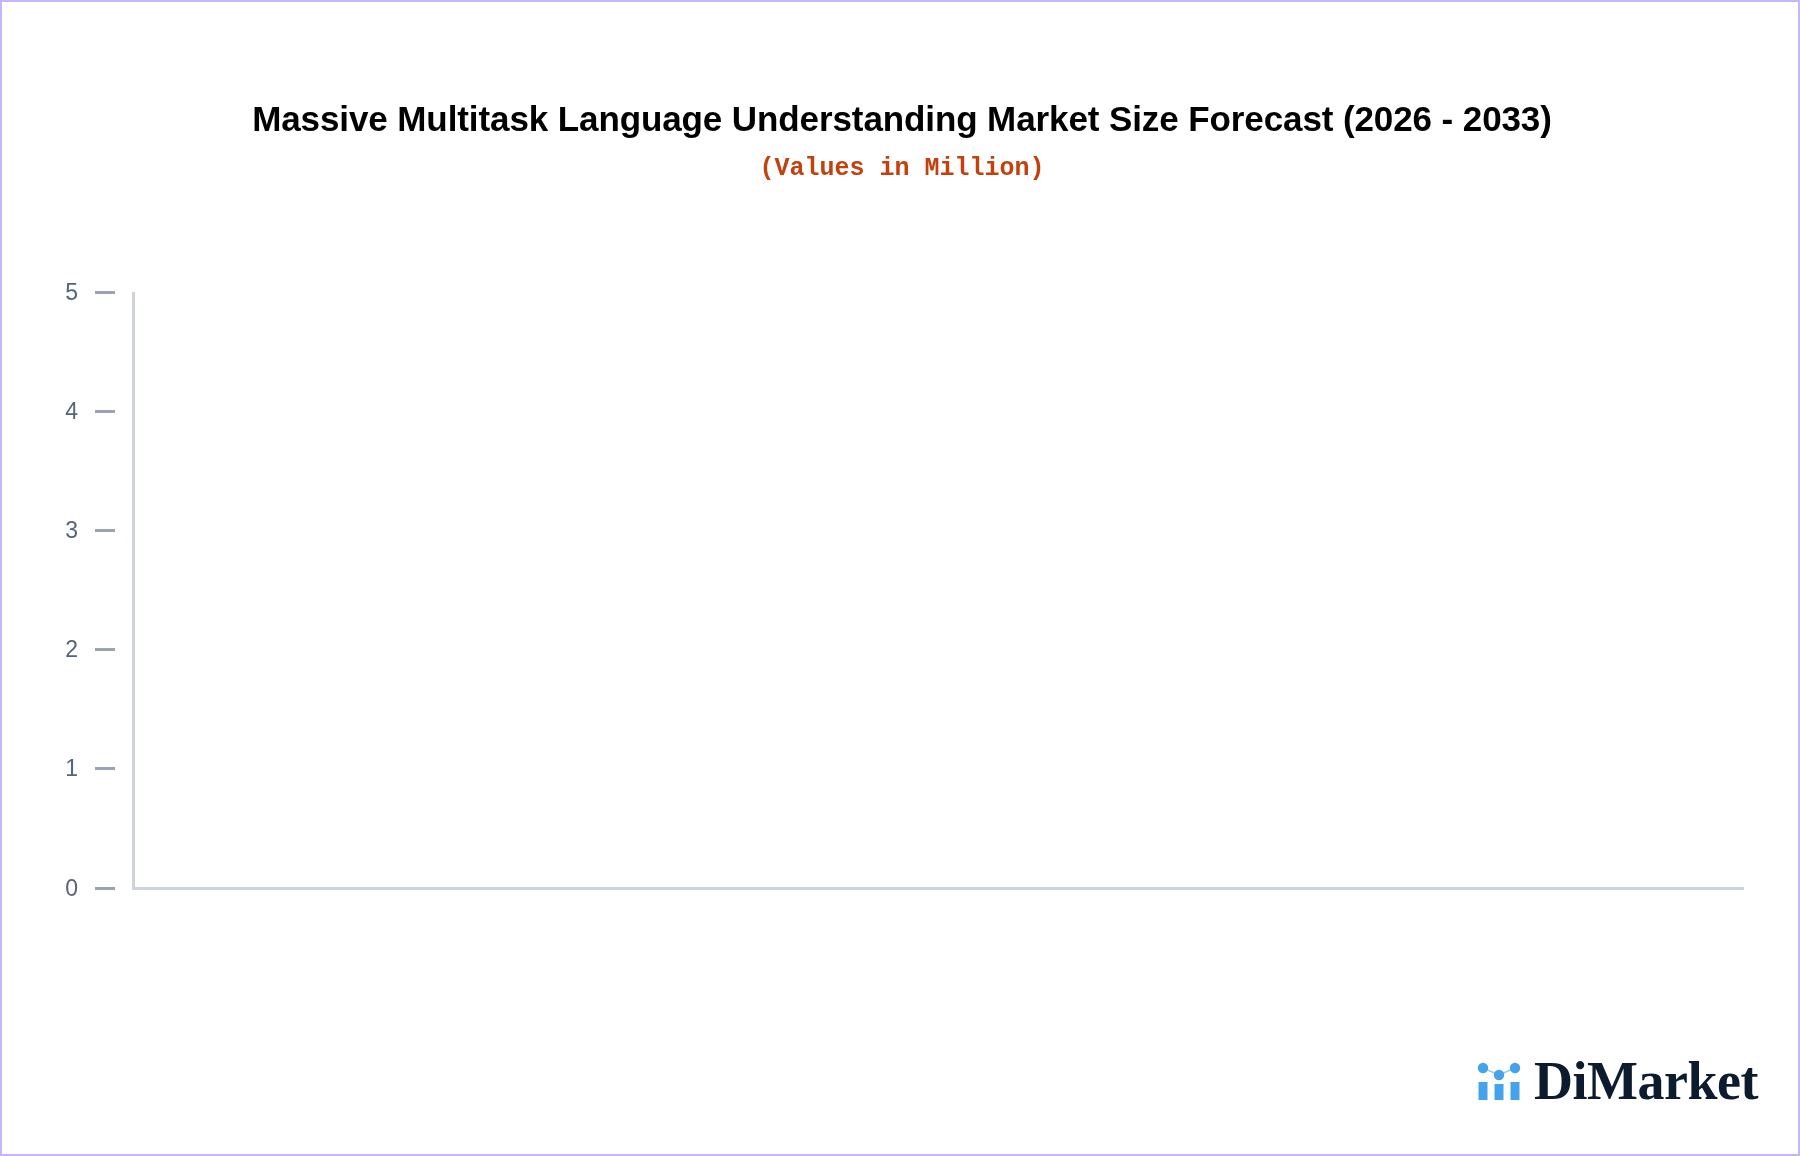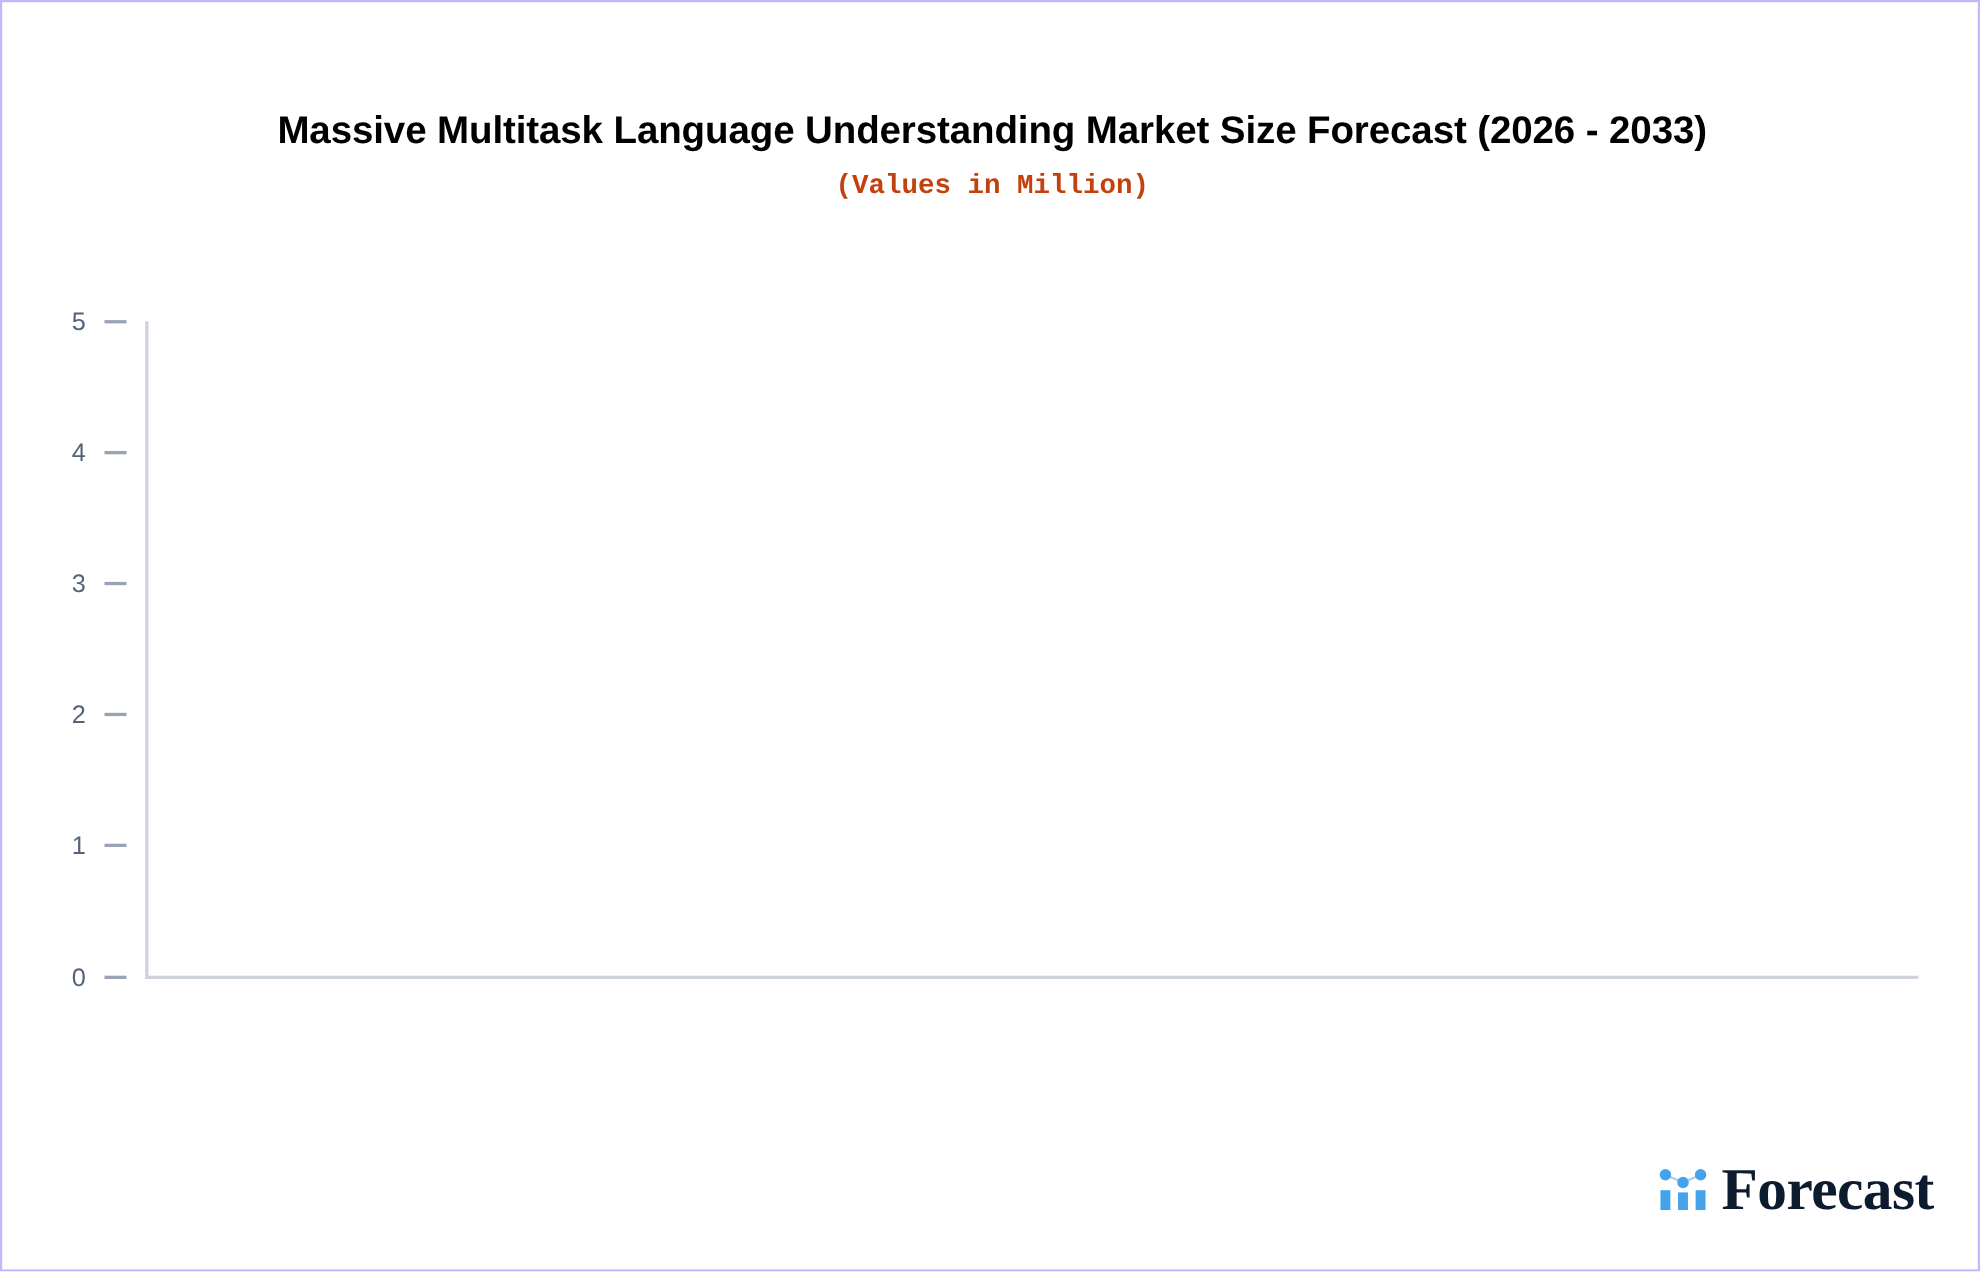--- a/index.html
+++ b/index.html
@@ -185,16 +185,16 @@
     <svg class="logo-icon" viewBox="0 0 46 44">
       <line x1="7" y1="9" x2="23" y2="16" stroke="#9dcdf2" stroke-width="1.8"></line>
       <line x1="23" y1="16" x2="39" y2="9" stroke="#9dcdf2" stroke-width="1.8"></line>
       <circle cx="7" cy="9" r="5.2" fill="#44a3eb"></circle>
       <circle cx="23" cy="16" r="5.2" fill="#44a3eb"></circle>
       <circle cx="39" cy="9" r="5.2" fill="#44a3eb"></circle>
       <rect x="2.5" y="23" width="9" height="18" fill="#44a3eb"></rect>
       <rect x="18.5" y="25" width="9" height="16" fill="#44a3eb"></rect>
       <rect x="34.5" y="23" width="9" height="18" fill="#44a3eb"></rect>
     </svg>
-    <span class="logo-text">Forecast</span>
+    <span class="logo-text">DiMarket</span>
   </div>
 
 </div>
 
 </body></html>

